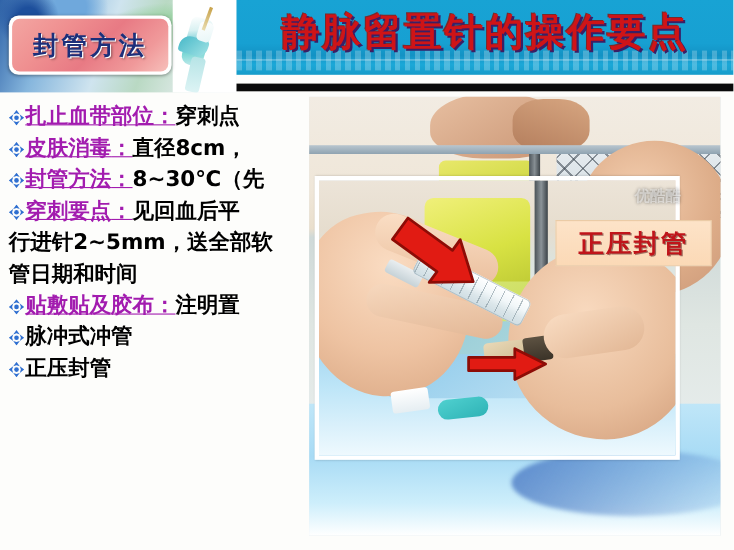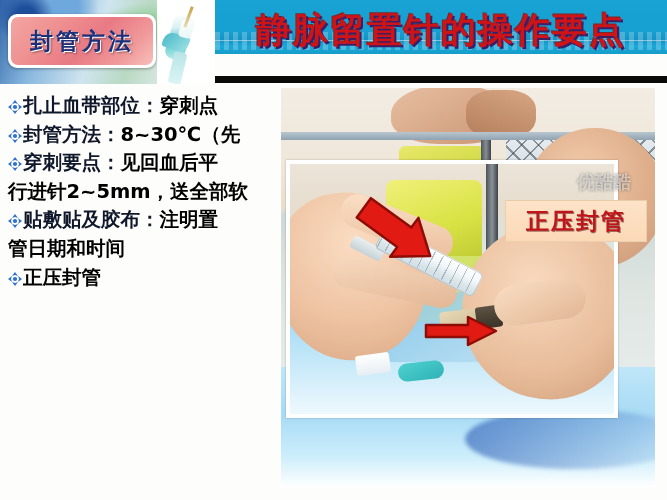--- a/index.html
+++ b/index.html
@@ -49,21 +49,21 @@
     position:absolute;left:23px;top:20px;width:13px;height:18px;transform:rotate(17deg);
     background:linear-gradient(150deg,#ffffff,#e7f6f7);border-radius:4px;
   }
   .catheter .stem{
     position:absolute;left:14px;top:52px;width:13px;height:32px;transform:rotate(13deg);
     background:linear-gradient(170deg,#b6e4e6,#def4f5);border-radius:3px;
   }
 
   
   .banner{
-    position:absolute;left:215px;top:0;width:452px;height:54px;
+    position:absolute;left:215px;top:0;width:452px;height:68px;
     background:linear-gradient(#18a3d4 0%,#17a0d2 58%,#1392c4 74%,#1ba8d8 86%,#169cc9 100%);
   }
   .banner .lines{
     position:absolute;left:0;right:0;bottom:4px;height:18px;
     background:repeating-linear-gradient(to right,rgba(255,255,255,.30) 0 5px,rgba(255,255,255,0) 5px 9px);
     opacity:.75;
   }
   .banner .lines2{
     position:absolute;left:0;right:0;bottom:13px;height:1px;background:rgba(255,255,255,.45);
   }
@@ -100,21 +100,21 @@
   .textcol{
     position:absolute;left:8px;top:92px;width:272px;
     font-size:19.5px;line-height:28.6px;font-weight:bold;color:#000000;
   }
   .line{white-space:nowrap;}
   .bullet{
     display:inline-block;width:14px;height:14px;vertical-align:-2px;margin-right:1px;
     position:relative;
   }
   .bullet svg{position:absolute;left:0;top:0;}
-  .hl{color:#0f172a;}
+  .hl{color:#a21caf;text-decoration:underline;}
   .indent2{padding-left:7px;}
 
   
   .photo{
     position:absolute;left:281px;top:88px;width:374px;height:399px;
     overflow:hidden;background:#dfe7ea;
   }
   
   .scene{position:absolute;inset:0;
     background:linear-gradient(#f2ece3 0%,#efe6d8 22%,#eadfcd 30%,#cfd9d8 32%,#dfe6e2 52%,#eef3f6 100%);
@@ -295,51 +295,67 @@
 
     <div class="line">
       <span class="bullet">
         <svg width="14" height="14" viewBox="0 0 14 14">
             <path d="M7 0 L10 4 L7 3 L4 4 Z M14 7 L10 10 L11 7 L10 4 Z M7 14 L4 10 L7 11 L10 10 Z M0 7 L4 4 L3 7 L4 10 Z" fill="#2f6fd0"></path>
             <circle cx="7" cy="7" r="2.1" fill="#2f6fd0"></circle>
           </svg>
       </span><span class="hl">扎止血带部位</span><span class="hl">：</span><span>穿刺点</span>
     </div>
 
+    <div class="line">
+      <span class="bullet">
+        <svg width="14" height="14" viewBox="0 0 14 14">
+            <path d="M7 0 L10 4 L7 3 L4 4 Z M14 7 L10 10 L11 7 L10 4 Z M7 14 L4 10 L7 11 L10 10 Z M0 7 L4 4 L3 7 L4 10 Z" fill="#2f6fd0"></path>
+            <circle cx="7" cy="7" r="2.1" fill="#2f6fd0"></circle>
+          </svg>
+      </span><span class="hl">皮肤消毒</span><span class="hl">：</span><span>直径8cm，</span>
+    </div>
 
     <div class="line">
       <span class="bullet">
         <svg width="14" height="14" viewBox="0 0 14 14">
             <path d="M7 0 L10 4 L7 3 L4 4 Z M14 7 L10 10 L11 7 L10 4 Z M7 14 L4 10 L7 11 L10 10 Z M0 7 L4 4 L3 7 L4 10 Z" fill="#2f6fd0"></path>
             <circle cx="7" cy="7" r="2.1" fill="#2f6fd0"></circle>
           </svg>
       </span><span class="hl">封管方法</span><span class="hl">：</span><span>8~30℃（先</span>
     </div>
 
     <div class="line">
       <span class="bullet">
         <svg width="14" height="14" viewBox="0 0 14 14">
             <path d="M7 0 L10 4 L7 3 L4 4 Z M14 7 L10 10 L11 7 L10 4 Z M7 14 L4 10 L7 11 L10 10 Z M0 7 L4 4 L3 7 L4 10 Z" fill="#2f6fd0"></path>
             <circle cx="7" cy="7" r="2.1" fill="#2f6fd0"></circle>
           </svg>
       </span><span class="hl">穿刺要点</span><span class="hl">：</span><span>见回血后平</span>
     </div>
     <div class="line">行进针2~5mm，送全部软</div>
 
+    <div class="line">管日期和时间</div>
     <div class="line">
       <span class="bullet">
         <svg width="14" height="14" viewBox="0 0 14 14">
             <path d="M7 0 L10 4 L7 3 L4 4 Z M14 7 L10 10 L11 7 L10 4 Z M7 14 L4 10 L7 11 L10 10 Z M0 7 L4 4 L3 7 L4 10 Z" fill="#2f6fd0"></path>
             <circle cx="7" cy="7" r="2.1" fill="#2f6fd0"></circle>
           </svg>
       </span><span class="hl">贴敷贴及胶布</span><span class="hl">：</span><span>注明置</span>
     </div>
-    <div class="line">管日期和时间</div>
-
-
+
+
+    <div class="line">
+      <span class="bullet">
+        <svg width="14" height="14" viewBox="0 0 14 14">
+            <path d="M7 0 L10 4 L7 3 L4 4 Z M14 7 L10 10 L11 7 L10 4 Z M7 14 L4 10 L7 11 L10 10 Z M0 7 L4 4 L3 7 L4 10 Z" fill="#2f6fd0"></path>
+            <circle cx="7" cy="7" r="2.1" fill="#2f6fd0"></circle>
+          </svg>
+      </span><span>脉冲式冲管</span>
+    </div>
 
     <div class="line">
       <span class="bullet">
         <svg width="14" height="14" viewBox="0 0 14 14">
             <path d="M7 0 L10 4 L7 3 L4 4 Z M14 7 L10 10 L11 7 L10 4 Z M7 14 L4 10 L7 11 L10 10 Z M0 7 L4 4 L3 7 L4 10 Z" fill="#2f6fd0"></path>
             <circle cx="7" cy="7" r="2.1" fill="#2f6fd0"></circle>
           </svg>
       </span><span>正压封管</span>
     </div>
 
@@ -389,21 +405,21 @@
       </div>
 
       <div class="arrow" style="left:134px;top:150px;">
         <svg width="74" height="34" viewBox="0 0 74 34">
           <path d="M2 11 L44 11 L44 3 L72 17 L44 31 L44 23 L2 23 Z" fill="#e11b13" stroke="#8d0c06" stroke-width="2.5" stroke-linejoin="round"></path>
         </svg>
       </div>
     </div>
 
     <div class="wm-wrap">
-      <div style="position:absolute;left:296px;top:82px;color:rgba(245,245,245,.55);font-size:18px;font-weight:bold;text-shadow:0 0 3px rgba(0,0,0,.45);">优酷酷</div>
+      <div style="position:absolute;left:296px;top:82px;color:rgba(245,245,245,.55);font-size:14px;font-weight:bold;text-shadow:0 0 3px rgba(0,0,0,.45);">优酷酷</div>
     </div>
 
   </div>
 
   <div class="labelbox">
     <span class="t">正压封管</span>
   </div>
 
 </div>
 

